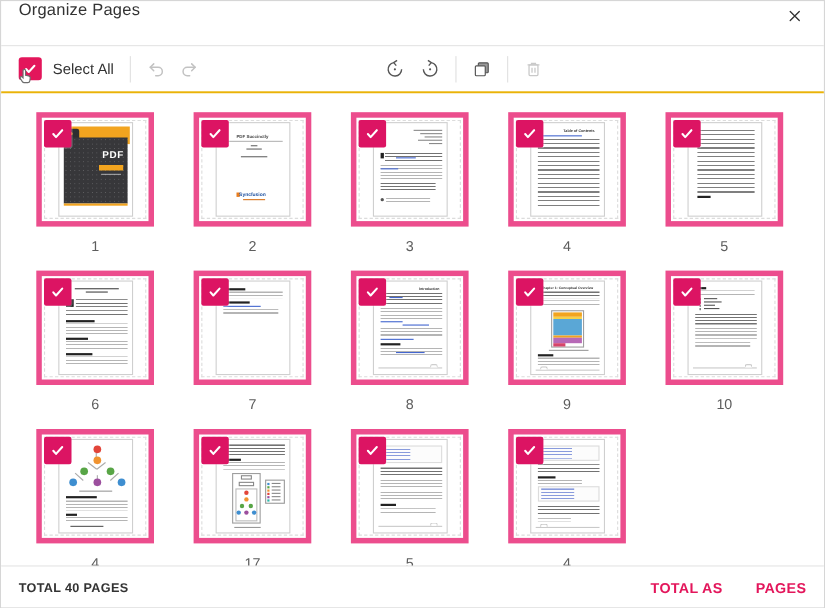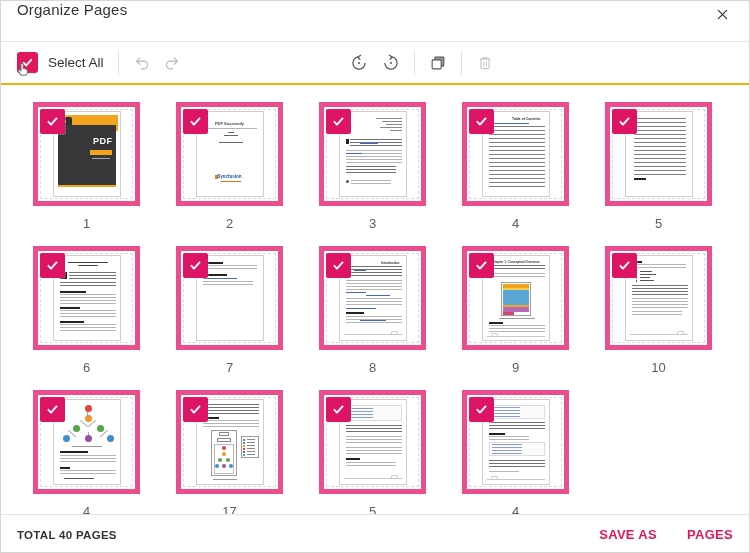--- a/index.html
+++ b/index.html
@@ -510,17 +510,17 @@
             </div>
           </div>
           <div class="pnum">4</div>
         </div>
       </div>
   </div>
 
   <div class="ftr">
     <span class="total">TOTAL 40 PAGES</span>
     <span class="ftr-actions">
-      <span class="ftr-btn">SAVE AS</span>
+      <span class="ftr-btn">TOTAL AS</span>
       <span class="ftr-btn">PAGES</span>
     </span>
   </div>
 </div>
 
 </body></html>

